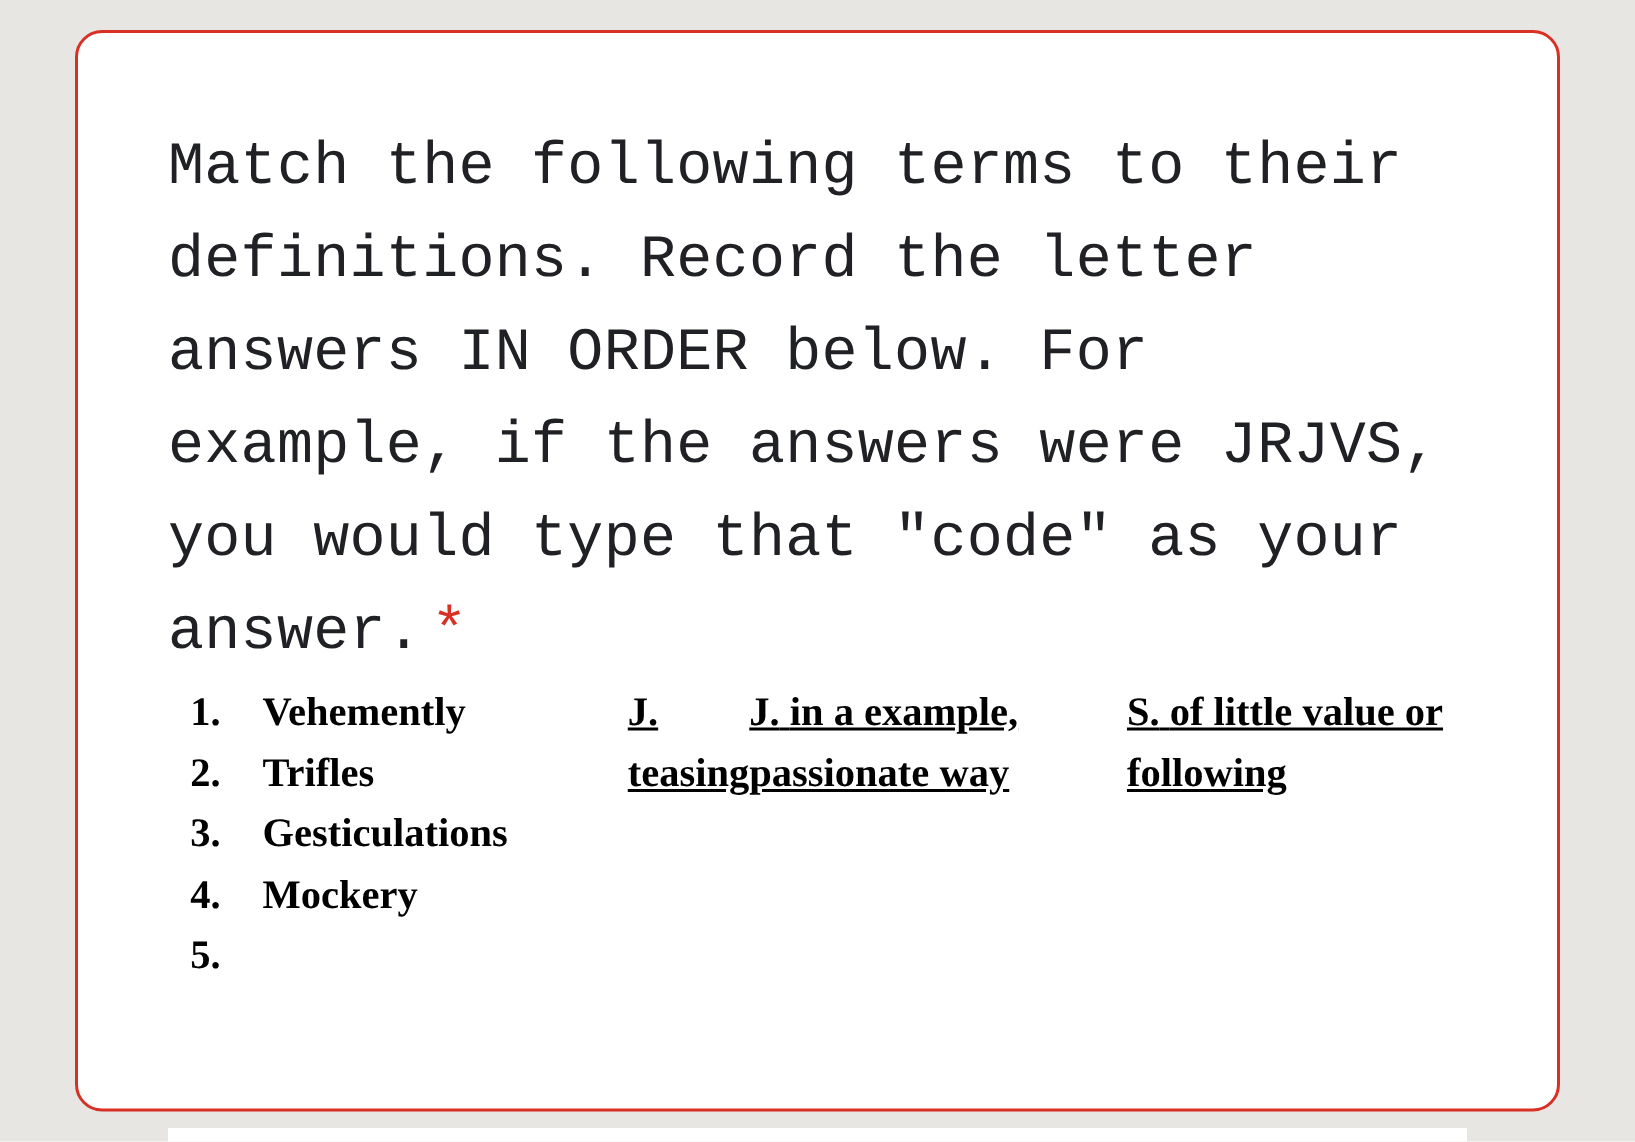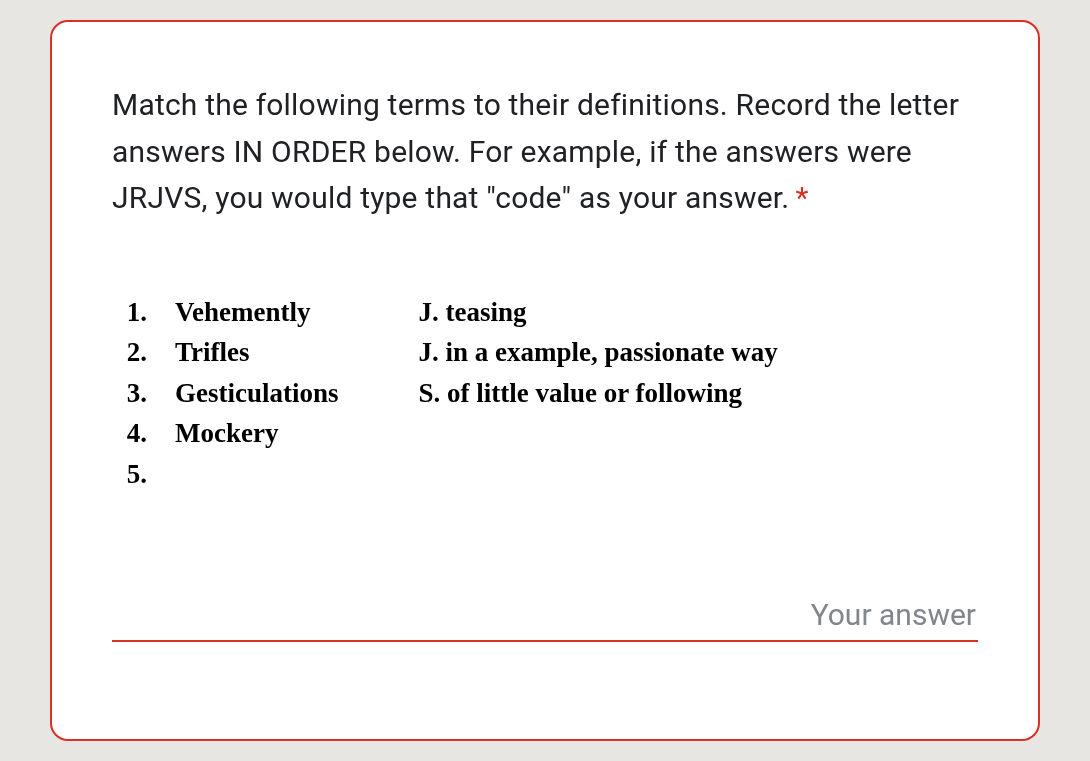--- a/index.html
+++ b/index.html
@@ -16,26 +16,26 @@
       overflow: hidden;
     }
     .card {
       background: #ffffff;
       border: 2px solid #d93025;
       border-radius: 18px;
       padding: 60px 60px 40px 60px;
       height: 100%;
     }
     .question-text {
-      font-size: 30px;
+      font-size: 40px;
       line-height: 1.55;
       color: #202124;
       font-weight: 400;
-      margin-bottom: 70px;
       letter-spacing: 0.2px;
+      font-family: Liberation Mono, monospace;
     }
     .required-asterisk {
       color: #d93025;
       margin-left: 6px;
     }
     .matching-block {
       display: flex;
       gap: 80px;
       padding-left: 10px;
       margin-bottom: 95px;
@@ -52,21 +52,22 @@
     .term-row {
       display: flex;
       gap: 28px;
     }
     .term-num {
       min-width: 25px;
       text-align: right;
     }
     .defs-col {
       display: flex;
-      flex-direction: column;
+      flex-direction: row;
+      text-decoration: underline;
     }
     .answer-input {
       width: 100%;
       border: none;
       border-bottom: 2px solid #d93025;
       font-size: 30px;
       color: #202124;
       padding: 8px 2px;
       outline: none;
       font-family: inherit;

